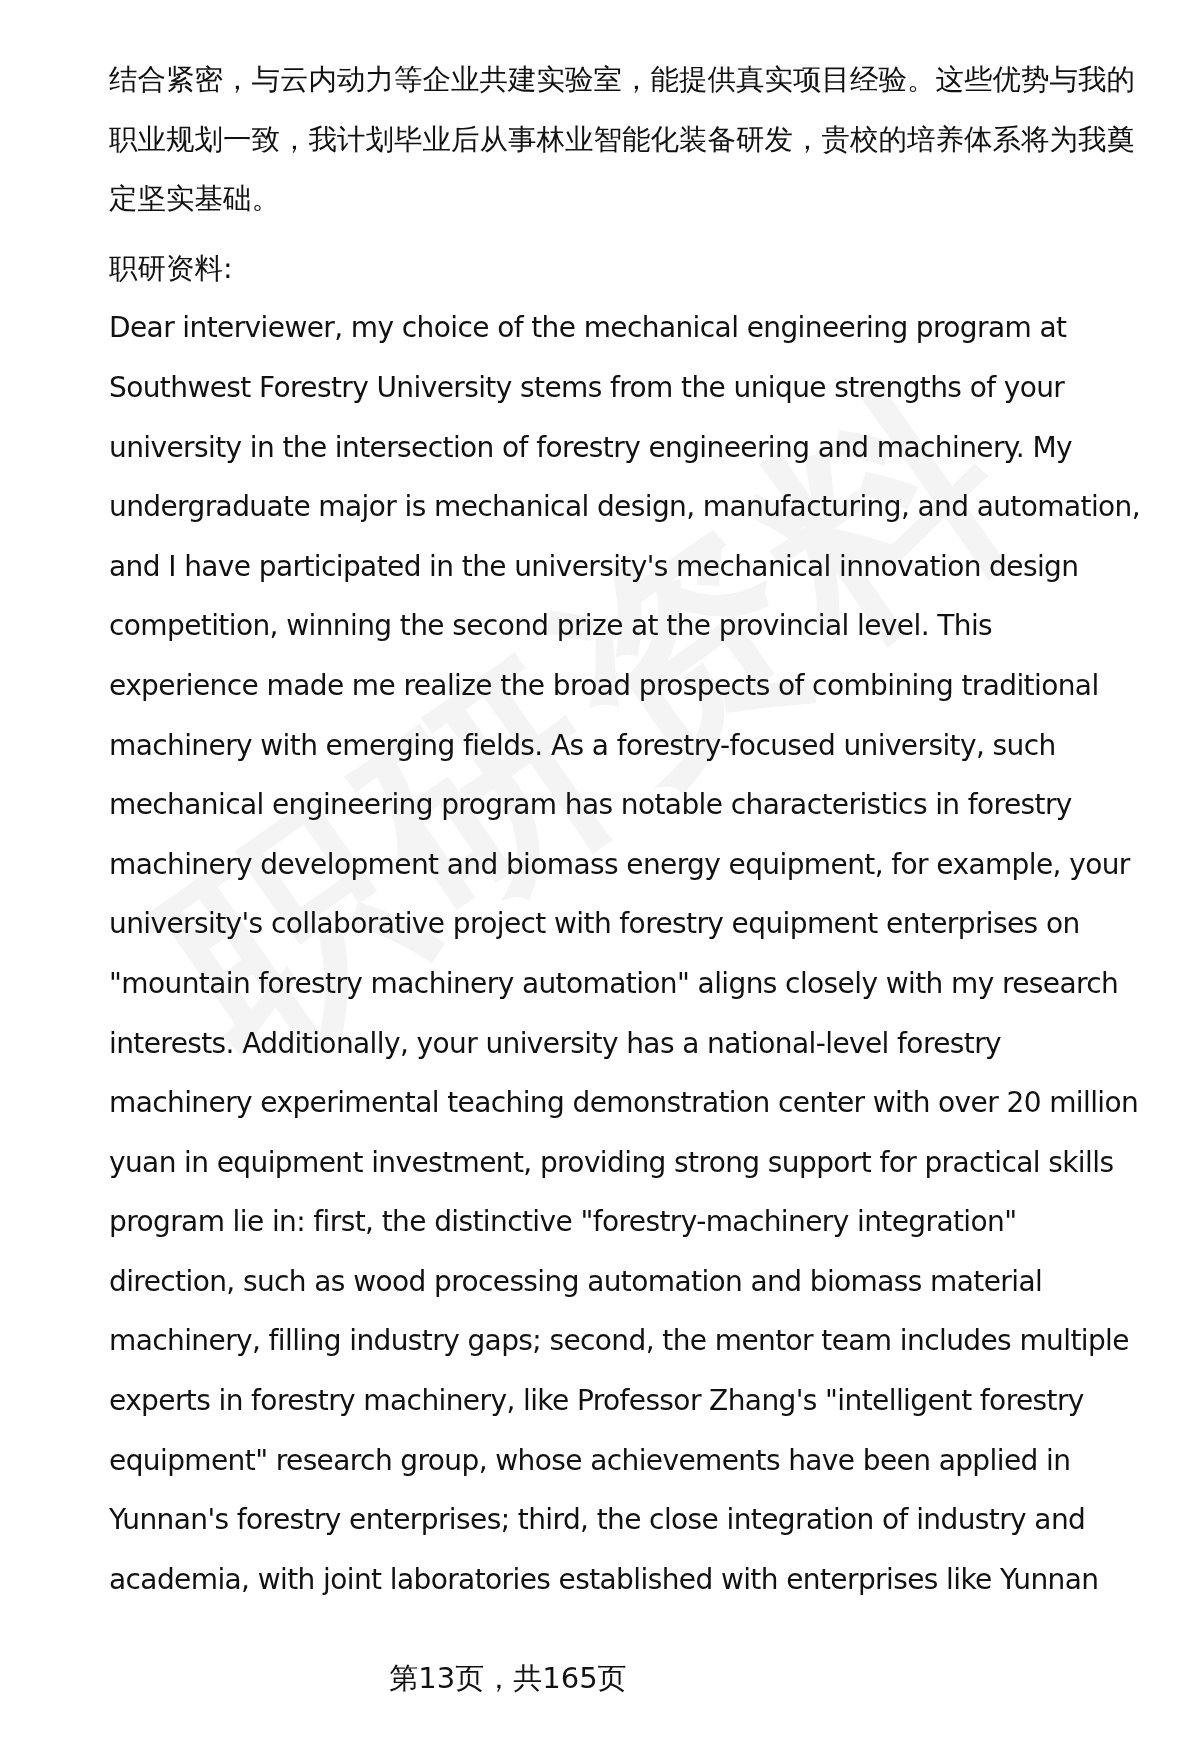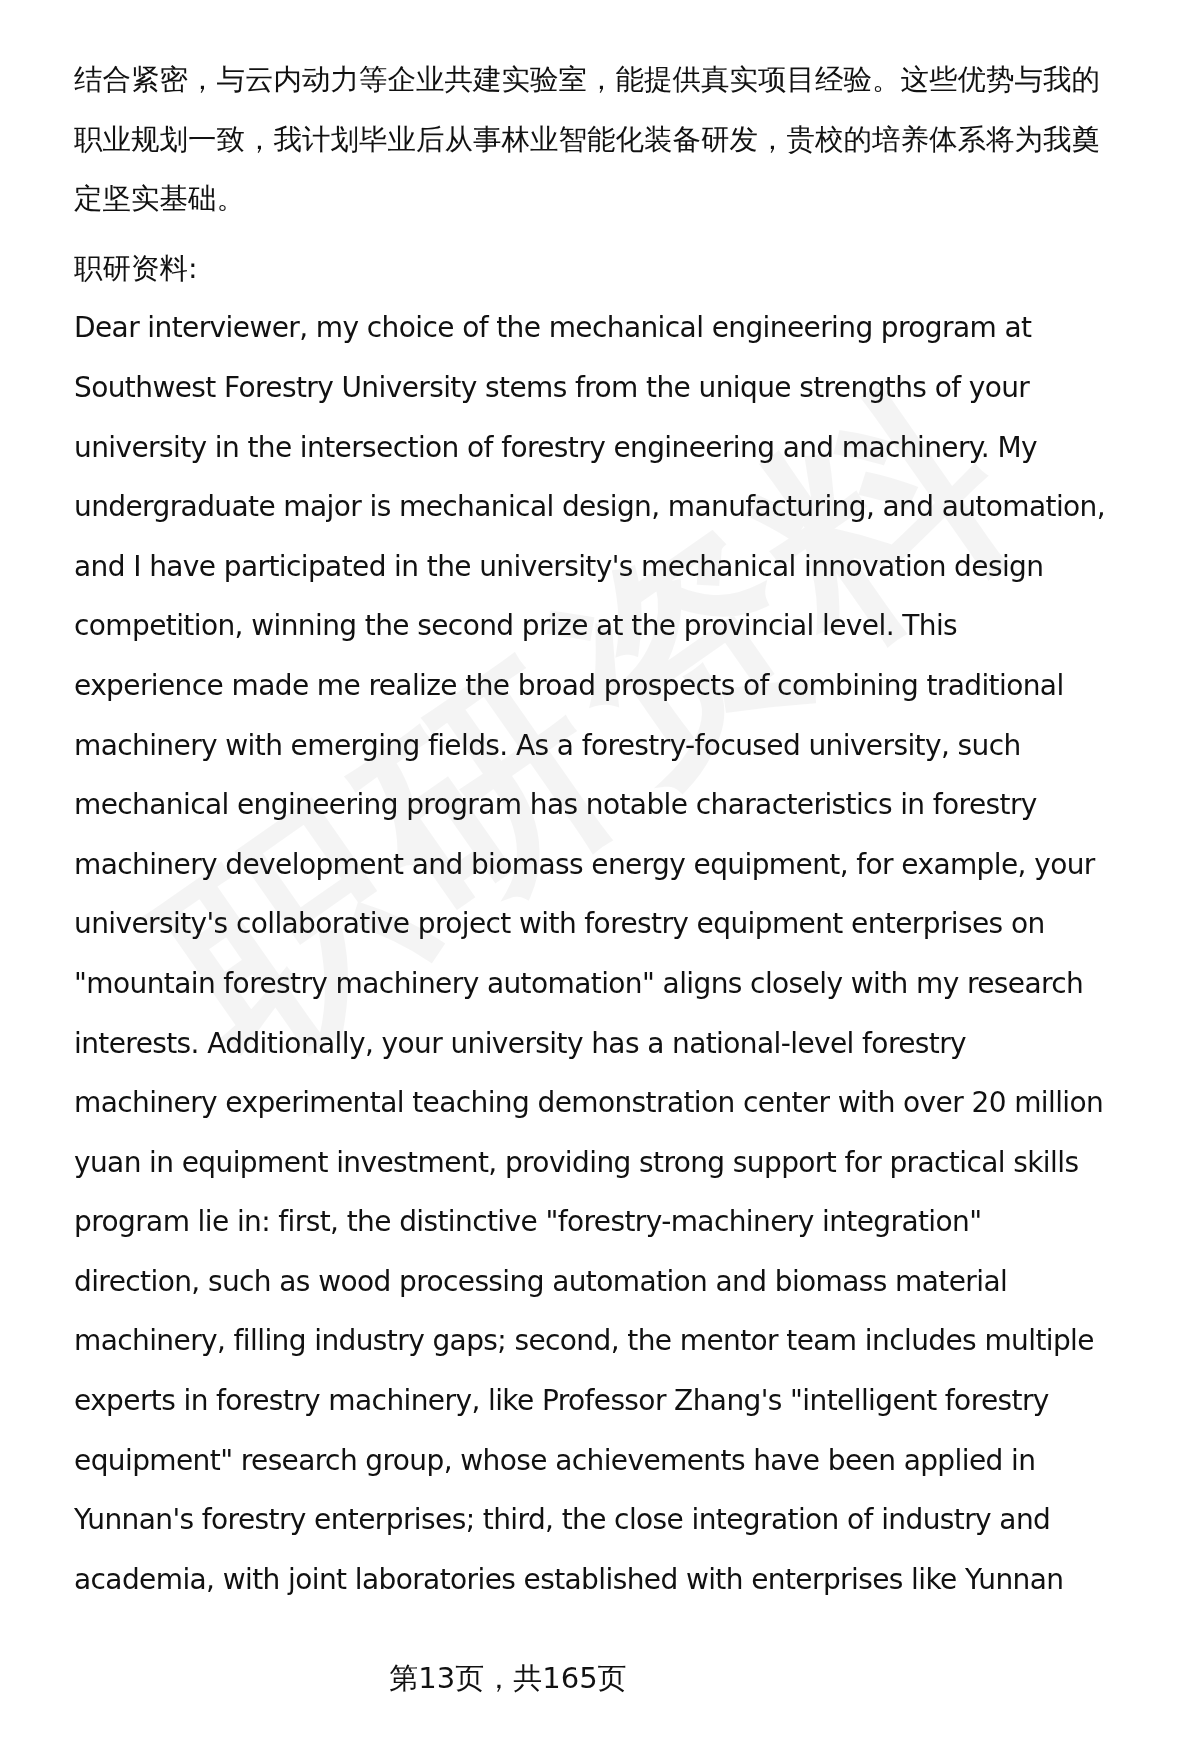--- a/index.html
+++ b/index.html
@@ -12,20 +12,21 @@
     .watermark {
       position: absolute; left: 200px; top: 560px; width: 900px; height: 600px;
       font-family: "DejaVu Sans", sans-serif; font-size: 230px; font-weight: bold;
       color: rgba(0,0,0,0.045); transform: rotate(-35deg); white-space: nowrap;
       pointer-events: none; letter-spacing: 10px;
     }
     .lines { position: absolute; left: 74px; top: 50px; width: 1090px; }
     .line {
       font-size: 28px; line-height: 59.6px; height: 59.6px; white-space: nowrap;
       letter-spacing: -0.6px;
+      margin-left: 35px;
     }
     .zh { letter-spacing: 0px; font-size: 28.5px; }
     .gap { height: 10px; }
     .footer {
       position: absolute; left: 0; width: 1016px; top: 1660px; text-align: center;
       font-size: 29px; line-height: 36px; color: #111;
     }
   </style>
 </head>
 <body>

